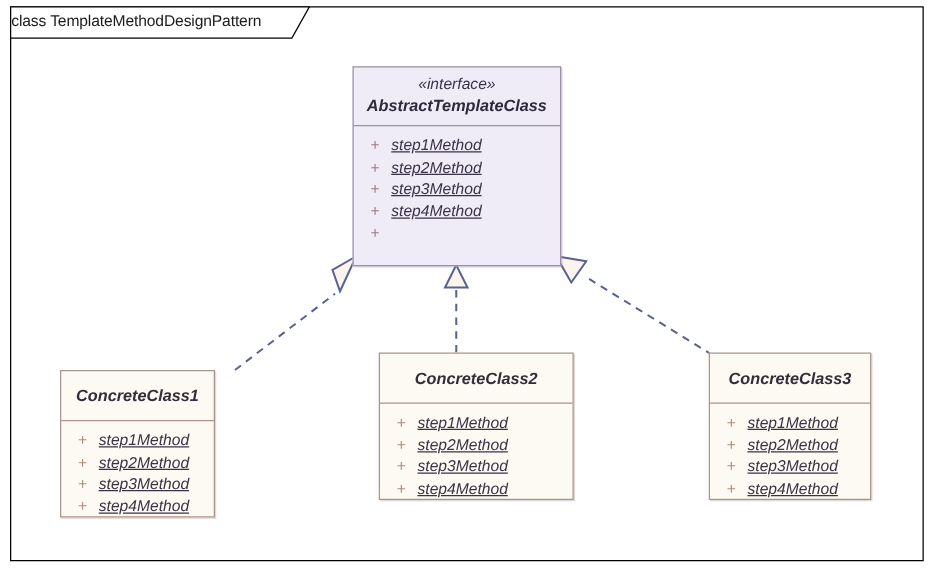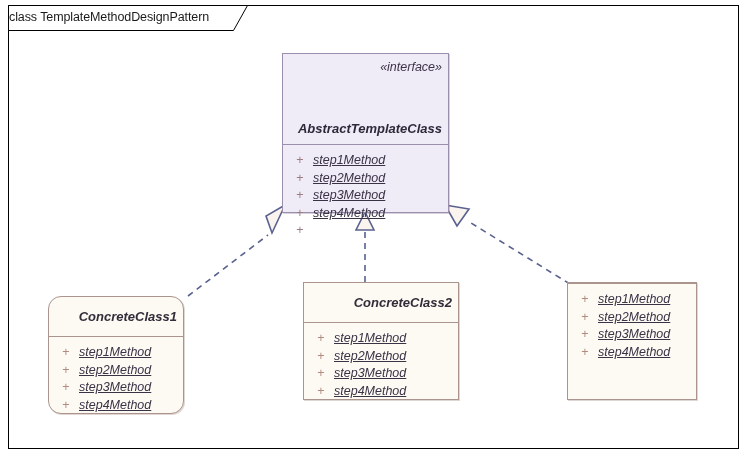--- a/index.html
+++ b/index.html
@@ -68,21 +68,21 @@
   
   .uml-box {
     position: absolute;
     box-sizing: border-box;
     z-index: 3;
     border-width: 1px;
     border-style: solid;
   }
   .uml-head {
     box-sizing: border-box;
-    text-align: right;
+    text-align: center;
     padding: 5px 6px 6px 6px;
   }
   .uml-stereotype {
     font-size: 12.5px;
     font-style: italic;
     color: #3c3449;
     line-height: 17px;
     white-space: nowrap;
   }
   .uml-name {
@@ -122,40 +122,40 @@
   
   #abstract-template-class {
     left: 282px;
     top: 53px;
     width: 167px;
     height: 160px;
     background: #efebf7;
     border-color: #9c8fae;
     box-shadow: 1px 1px 0 rgba(140,125,155,0.35);
   }
-  #abstract-template-class .uml-name { color: #2f2a3a; margin-top: 44px; }
+  #abstract-template-class .uml-name { color: #2f2a3a; }
   #abstract-template-class .uml-divider { background: #9c8fae; }
   #abstract-template-class .uml-vis { color: #9b7d84; }
   #abstract-template-class .uml-mname { color: #3a3346; }
   #abstract-template-class .uml-members { padding-left: 4px; }
 
   
   .concrete-box {
     background: #fdfaf4;
     border-color: #ab948d;
     box-shadow: 1px 1px 0 rgba(160,140,132,0.35);
   }
   .concrete-box .uml-head { padding-top: 11px; padding-bottom: 10px; }
   .concrete-box .uml-name { color: #332c39; }
   .concrete-box .uml-divider { background: #ab948d; }
   .concrete-box .uml-vis { color: #b08b7e; }
   .concrete-box .uml-mname { color: #3a3346; }
   .concrete-box .uml-members { padding-left: 4px; }
 
-  #concrete-class-1 { left: 48px;  top: 296px; width: 136px; height: 118px; border-radius: 13px; }
+  #concrete-class-1 { left: 48px;  top: 296px; width: 124px; height: 118px; }
   #concrete-class-2 { left: 303px; top: 282px; width: 156px; height: 118px; }
   #concrete-class-3 { left: 567px; top: 282px; width: 130px; height: 118px; }
 </style>
 </head>
 <body>
 
 <div id="diagram-frame"></div>
 
 <div id="frame-tab">
   <svg width="260" height="27" viewBox="0 0 260 27" xmlns="http://www.w3.org/2000/svg">
@@ -255,20 +255,23 @@
       <span class="uml-mname">step3Method</span>
     </div>
     <div class="uml-member">
       <span class="uml-vis">+</span>
       <span class="uml-mname">step4Method</span>
     </div>
   </div>
 </div>
 
 <div class="uml-box concrete-box" id="concrete-class-3">
+  <div class="uml-head">
+    <div class="uml-name">ConcreteClass3</div>
+  </div>
   <div class="uml-divider"></div>
   <div class="uml-members">
     <div class="uml-member">
       <span class="uml-vis">+</span>
       <span class="uml-mname">step1Method</span>
     </div>
     <div class="uml-member">
       <span class="uml-vis">+</span>
       <span class="uml-mname">step2Method</span>
     </div>

